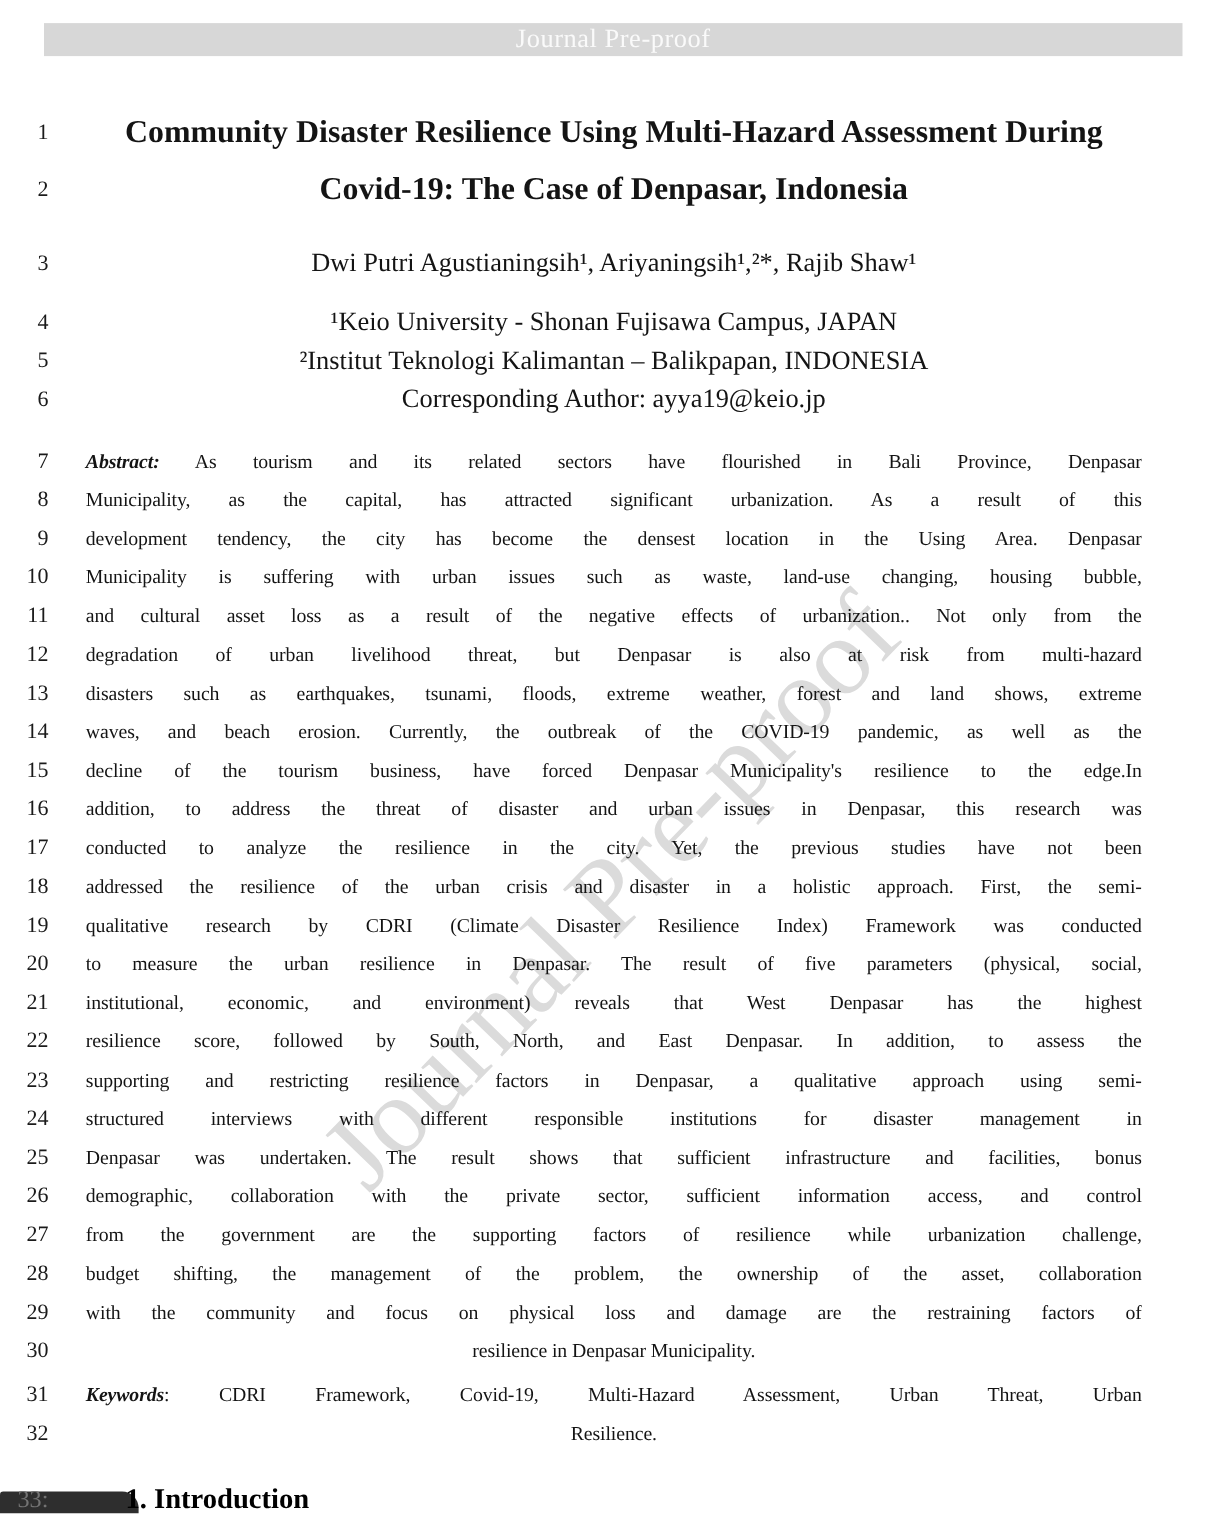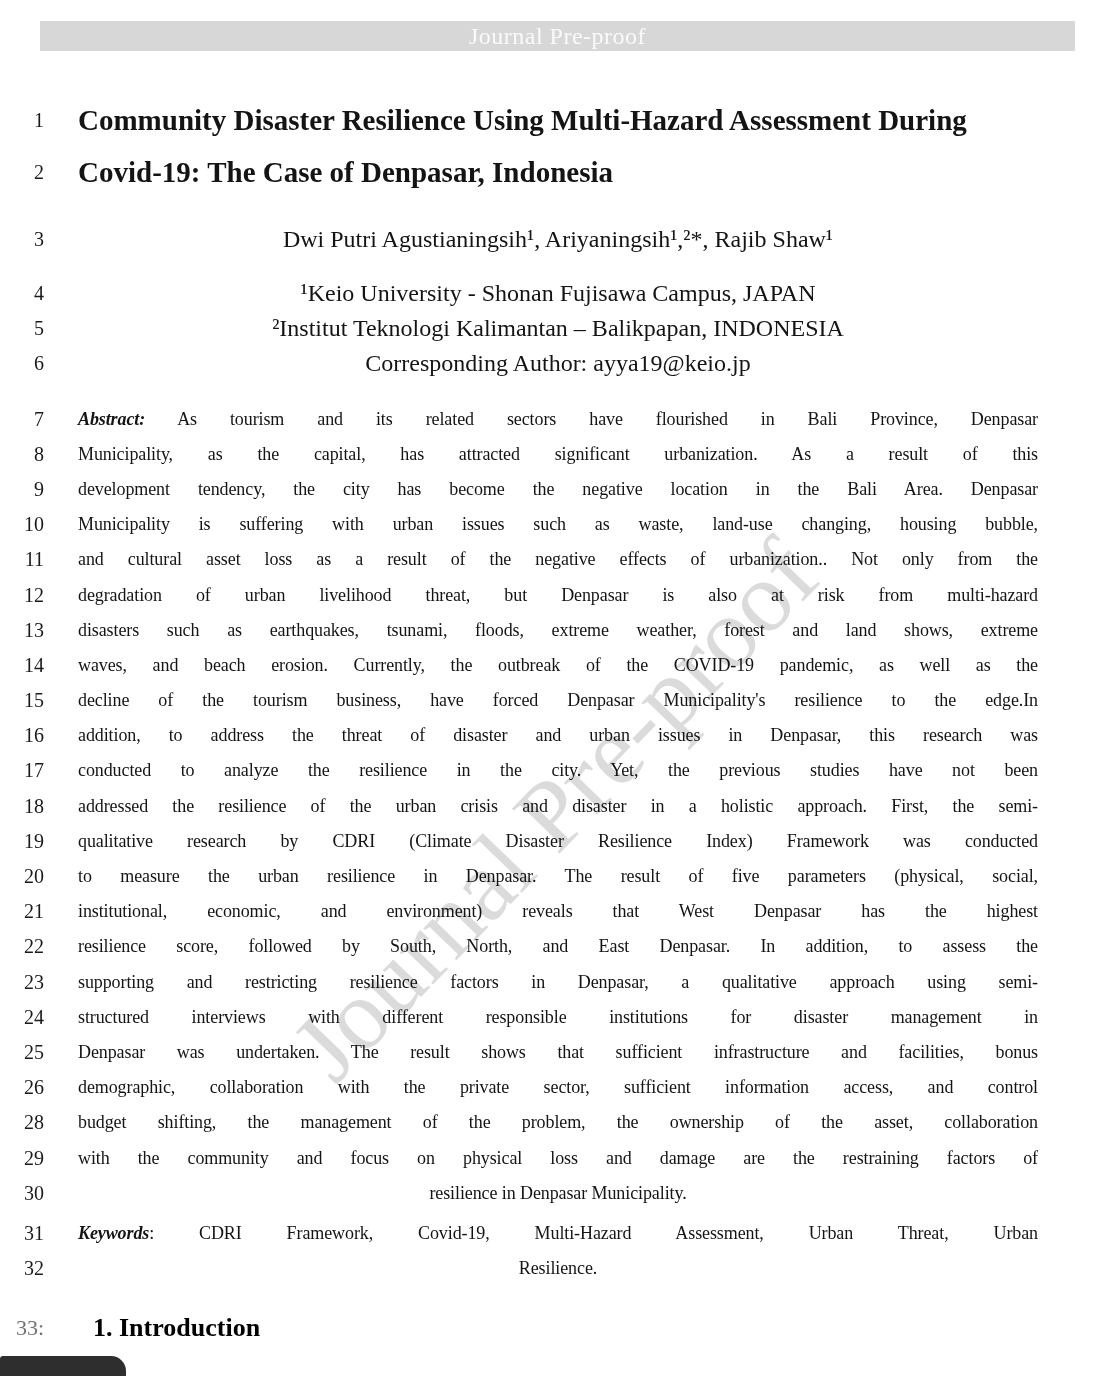--- a/index.html
+++ b/index.html
@@ -60,33 +60,33 @@
     font-size: 20px;
     color: #1a1a1a;
   }
   .row .txt {
     flex: none; width: 960px;
     margin-left: 34px;
     font-size: 18px;
     letter-spacing: -0.1px;
   }
   .row.title { height: 52px; line-height: 52px; }
-  .row.title .txt { text-align: left; font-weight: 700; font-size: 29px; letter-spacing: 0; }
+  .row.title .txt { text-align: center; font-weight: 700; font-size: 29px; letter-spacing: 0; }
   .row.authors { height: 38px; line-height: 38px; margin-top: 22px; }
   .row.authors .txt { text-align: center; font-size: 24px; letter-spacing: 0; }
   .row.affil .txt { text-align: center; font-size: 24px; letter-spacing: 0; }
   .row.affil-first { margin-top: 18px; }
   .row.para-first { margin-top: 20px; }
   .row.kw-first { margin-top: 5px; }
   .row.just .txt { text-align: justify; text-align-last: justify; text-justify: inter-word; }
   .row.left .txt { text-align: center; }
   .lead { font-weight: 700; font-style: italic; }
   .row.footer { height: 30px; line-height: 36px; margin-top: 24px; }
   .row.footer .num { font-size: 22px; color: #737373; }
-  .row.footer .txt { width: auto; margin-left: 49px; font-weight: 700; font-size: 26px; letter-spacing: 0; color: #000; }
+  .row.footer .txt { width: auto; margin-left: 70px; font-weight: 700; font-size: 26px; letter-spacing: 0; color: #000; }
 </style>
 </head>
 <body>
 
 <div class="page">
   <div class="watermark">Journal Pre-proof</div>
   <div class="banner">
     <span>Journal Pre-proof</span>
   </div>
   <div class="badge"></div>
@@ -118,21 +118,21 @@
       <div class="row just para-first">
         <span class="num">7</span>
         <span class="txt"><span class="lead">Abstract:</span> As tourism and its related sectors have flourished in Bali Province, Denpasar</span>
       </div>
       <div class="row just">
         <span class="num">8</span>
         <span class="txt">Municipality, as the capital, has attracted significant urbanization. As a result of this</span>
       </div>
       <div class="row just">
         <span class="num">9</span>
-        <span class="txt">development tendency, the city has become the negative location in the Bali Area. Denpasar</span>
+        <span class="txt">development tendency, the city has become the densest location in the Using Area. Denpasar</span>
       </div>
       <div class="row just">
         <span class="num">10</span>
         <span class="txt">Municipality is suffering with urban issues such as waste, land-use changing, housing bubble,</span>
       </div>
       <div class="row just">
         <span class="num">11</span>
         <span class="txt">and cultural asset loss as a result of the negative effects of urbanization.. Not only from the</span>
       </div>
       <div class="row just">
@@ -187,20 +187,24 @@
         <span class="num">24</span>
         <span class="txt">structured interviews with different responsible institutions for disaster management in</span>
       </div>
       <div class="row just">
         <span class="num">25</span>
         <span class="txt">Denpasar was undertaken. The result shows that sufficient infrastructure and facilities, bonus</span>
       </div>
       <div class="row just">
         <span class="num">26</span>
         <span class="txt">demographic, collaboration with the private sector, sufficient information access, and control</span>
+      </div>
+      <div class="row just">
+        <span class="num">27</span>
+        <span class="txt">from the government are the supporting factors of resilience while urbanization challenge,</span>
       </div>
       <div class="row just">
         <span class="num">28</span>
         <span class="txt">budget shifting, the management of the problem, the ownership of the asset, collaboration</span>
       </div>
       <div class="row just">
         <span class="num">29</span>
         <span class="txt">with the community and focus on physical loss and damage are the restraining factors of</span>
       </div>
       <div class="row left">

